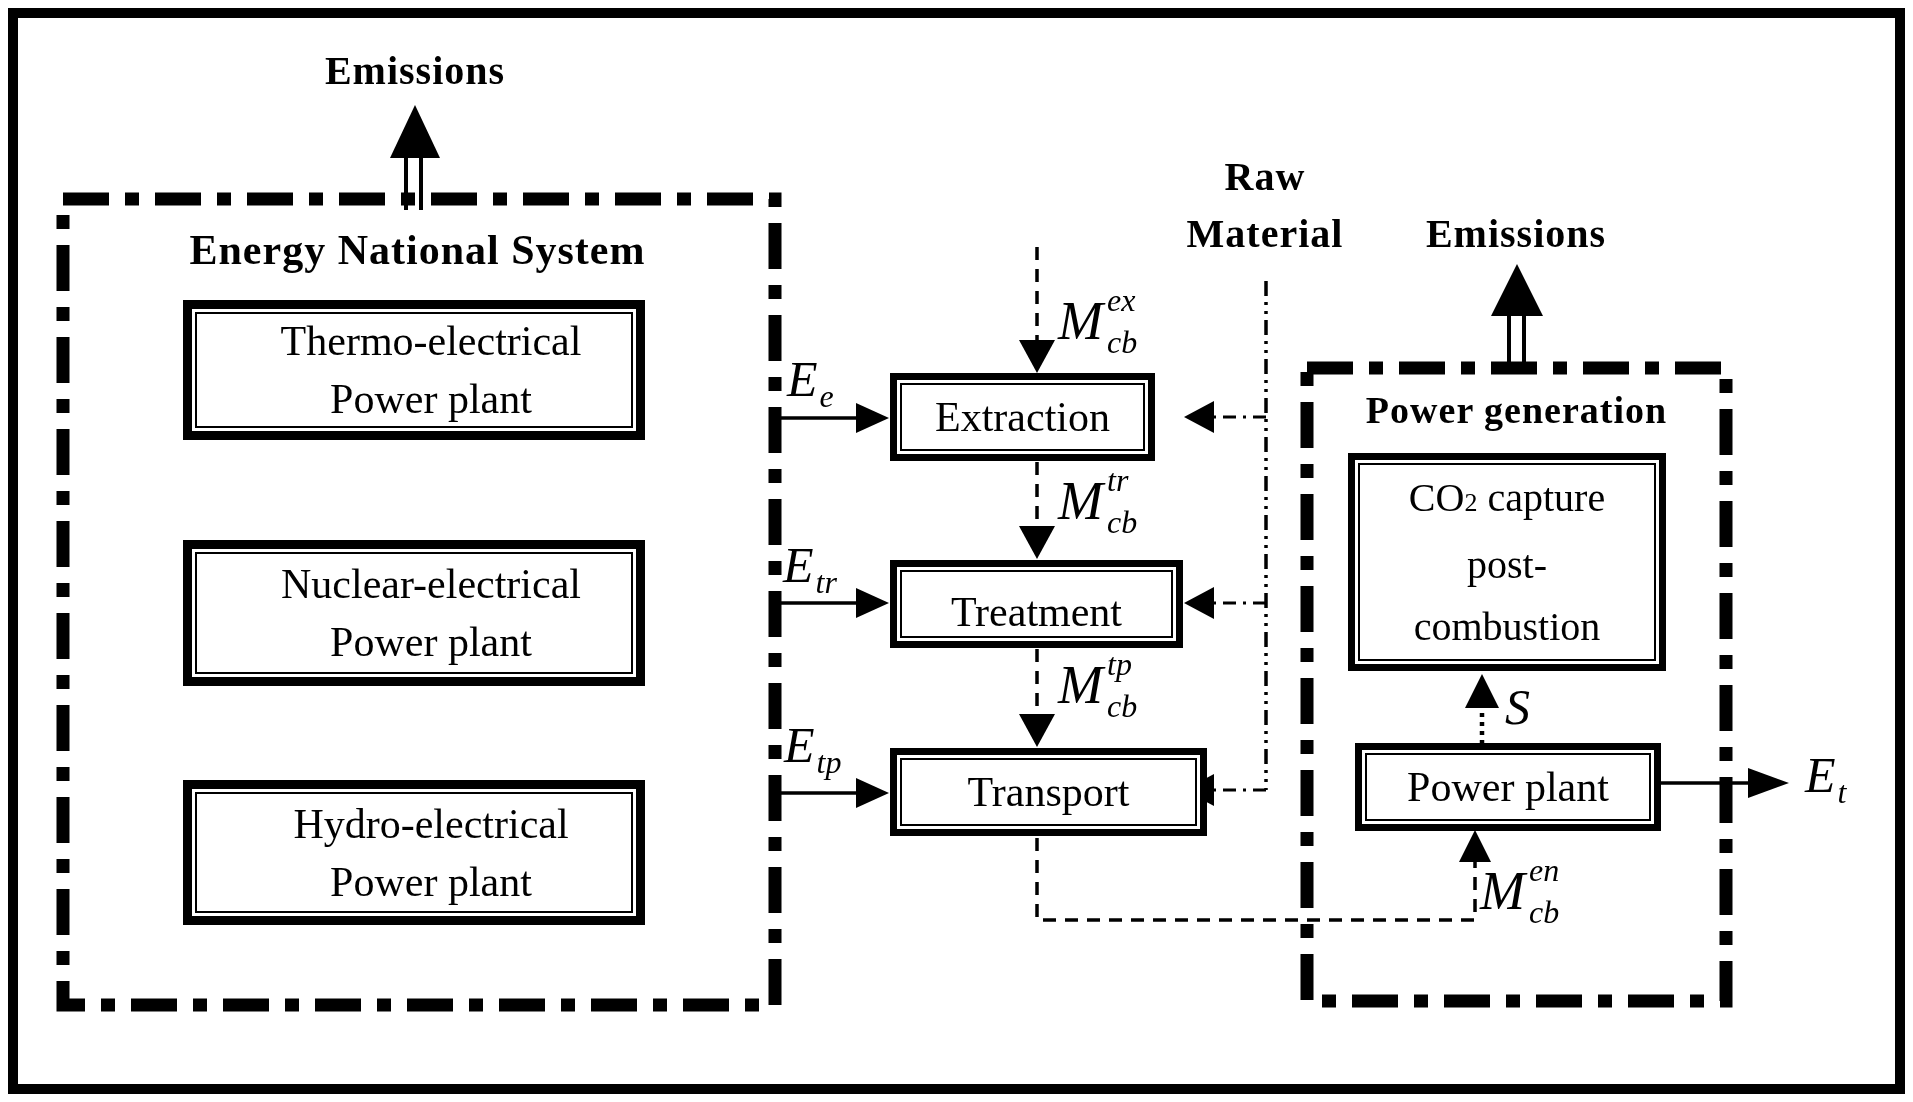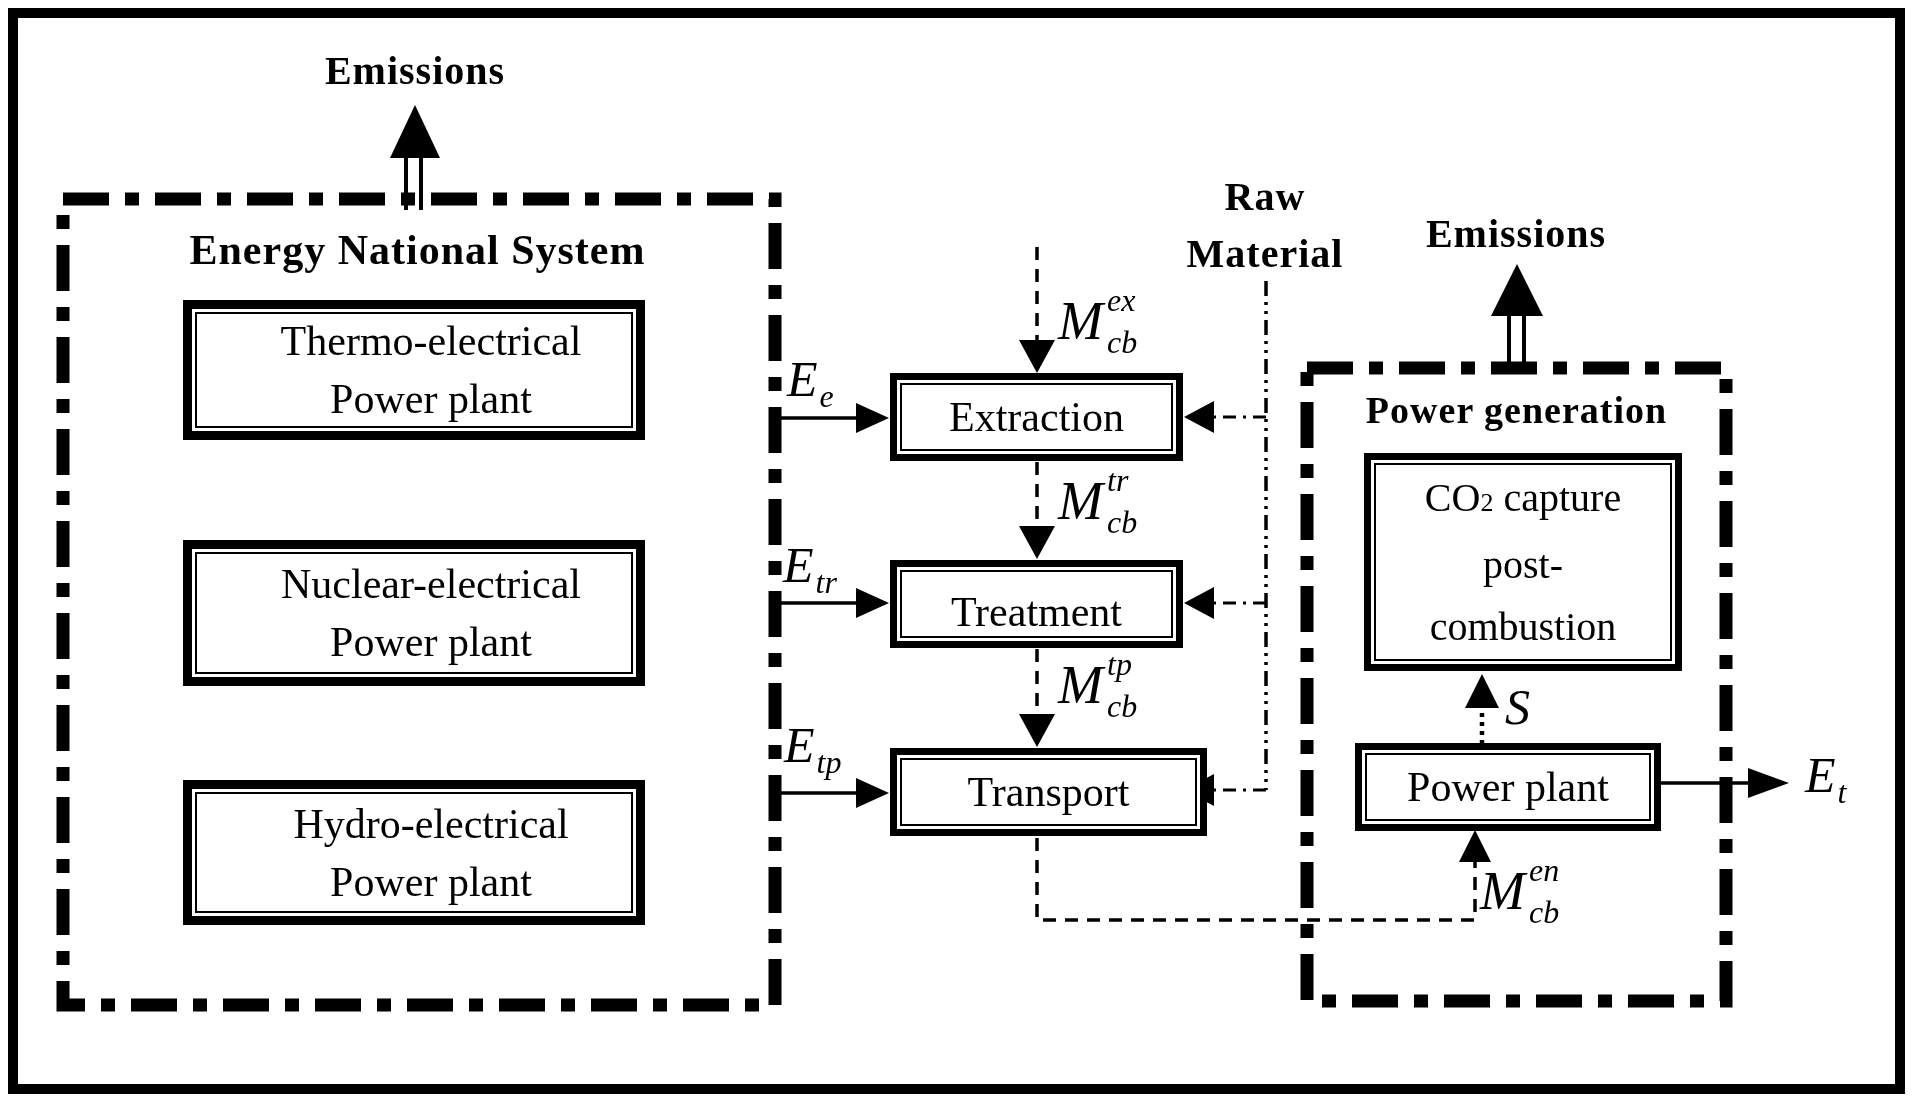--- a/index.html
+++ b/index.html
@@ -107,21 +107,21 @@
     </g>
 
     <g>
       <path d="M1482 744 V708" stroke="#000" stroke-width="4.5" stroke-dasharray="4 5" fill="none"></path>
       <polygon points="1465,708 1499,708 1482,674" fill="#000"></polygon>
     </g>
   </svg>
 
   <div class="hdr" style="left:280px;top:42px;width:270px;">Emissions</div>
   <div class="hdr" style="left:1380px;top:205px;width:272px;">Emissions</div>
-  <div class="hdr" style="left:1145px;top:148px;width:240px;margin-top:20px;">
+  <div class="hdr" style="left:1145px;top:148px;width:240px;">
     <span>Raw</span><br>
     <span>Material</span>
   </div>
   <div class="hdr" style="left:60px;top:222px;width:715px;font-size:42px;">Energy National System</div>
   <div class="hdr" style="left:1307px;top:382px;width:419px;font-size:38px;">Power generation</div>
 
   <div class="node big" style="left:183px;top:300px;width:462px;height:140px;">
     <div class="nlabel">
       <span>Thermo-electrical</span><br>
       <span>Power plant</span>
@@ -133,31 +133,31 @@
       <span>Power plant</span>
     </div>
   </div>
   <div class="node big" style="left:183px;top:780px;width:462px;height:145px;">
     <div class="nlabel">
       <span>Hydro-electrical</span><br>
       <span>Power plant</span>
     </div>
   </div>
 
-  <div class="node" style="left:890px;top:373px;width:293px;height:88px;">
+  <div class="node" style="left:890px;top:373px;width:265px;height:88px;">
     <div class="nlabel">Extraction</div>
   </div>
   <div class="node" style="left:890px;top:560px;width:293px;height:88px;justify-content:flex-end;">
     <div class="nlabel">Treatment</div>
   </div>
   <div class="node" style="left:890px;top:748px;width:317px;height:88px;">
     <div class="nlabel">Transport</div>
   </div>
 
-  <div class="node" style="left:1348px;top:453px;width:318px;height:218px;margin-left:16px;">
+  <div class="node" style="left:1348px;top:453px;width:318px;height:218px;">
     <div class="nlabel tight" style="font-size:40px;">
       <span>CO</span><span class="subsc">2</span><span> capture</span><br>
       <span>post-</span><br>
       <span>combustion</span>
     </div>
   </div>
   <div class="node" style="left:1355px;top:743px;width:306px;height:88px;">
     <div class="nlabel">Power plant</div>
   </div>
 

